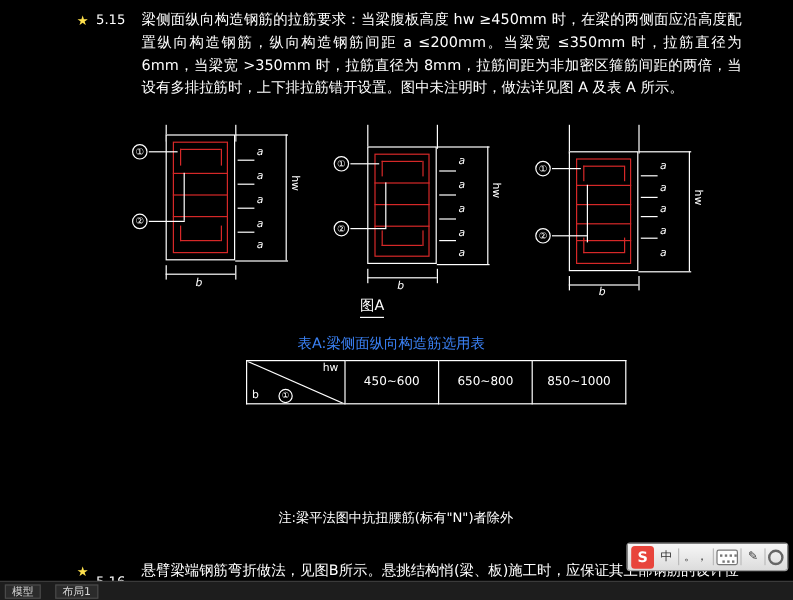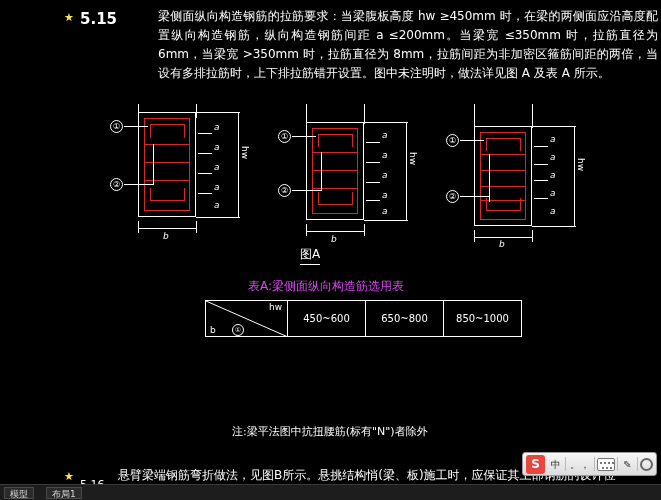--- a/index.html
+++ b/index.html
@@ -14,28 +14,27 @@
   }
   .page {
     position: absolute;
     left:0; top:0; width:661px; height:500px;
     background:#000;
   }
   .star {
     position:absolute; left:64px; top:11px;
     color:#ffe14d; font-size:11px;
   }
-  .num-text { position:absolute; left:80px; top:10px; font-size:15px;font-weight:bold; }
+  .num-text { position:absolute; left:80px; top:10px; font-size:11px; }
   .clause-body {
     position:absolute;
     left:118px; top:7px; width:500px;
     font-size:12px; line-height:19px;
     text-align:justify;
     color:#ffffff;
-    margin-left:40px;
   }
 
   
   .diagrams {
     position:absolute; left:110px; top:100px; width:520px; height:145px;
   }
   .diagram { position:absolute; top:0; width:160px; height:145px; }
   .d1 { left:0px; }
   .d2 { left:168px; }
   .d3 { left:336px; }
@@ -66,21 +65,21 @@
   .figA {
     position:absolute; left:300px; top:246px;
     font-size:12px; color:#ffffff;
     border-bottom:1px solid #ffffff;
     padding-bottom:1px;
   }
 
   
   .tbl-cap {
     position:absolute; left:248px; top:278px;
-    font-size:12px; color:#d946ef;
+    font-size:12px; color:#3b82f6;
   }
 
   
   .tbl {
     position:absolute; left:205px; top:300px;
     border-collapse:collapse;
     font-size:10px;
     color:#ffffff;
   }
   .tbl td, .tbl th {

